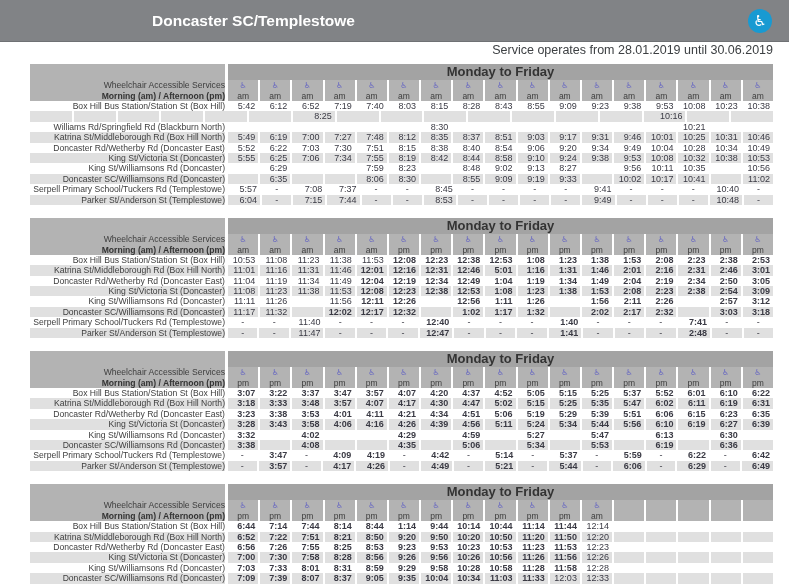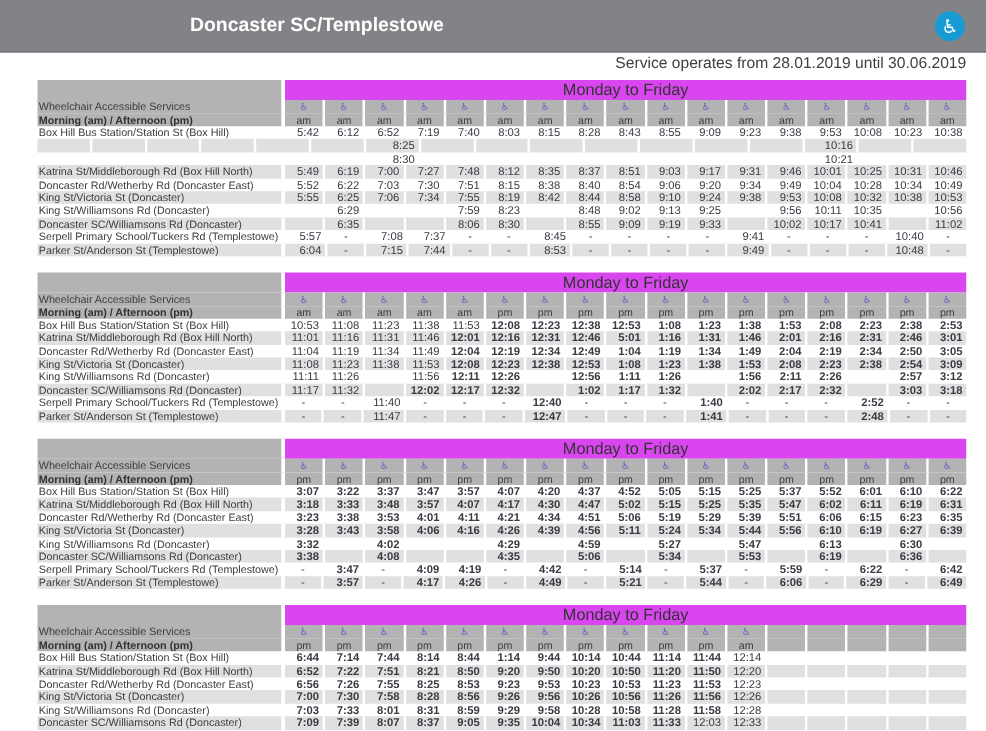--- a/index.html
+++ b/index.html
@@ -20,29 +20,29 @@
   .service-line { height:17px; line-height:16px; text-align:right; padding-right:16px;
                   font-size:12.5px; color:#3d4043; }
 
   
   #sections .section { margin:13px 16px 0 30px; }
   #sections .section:first-child { margin-top:5px; }
 
   .row { display:flex; width:100%; }
   .label-cell { flex:0 0 198px; width:198px; border-right:3px solid #fff;
                 padding-left:1px; font-size:8.6px; color:#3d3d3d;
-                white-space:nowrap; overflow:hidden; }
+                white-space:nowrap; overflow:hidden;text-align:right; }
   .cell { flex:1 1 0; border-right:2px solid #fff; text-align:right;
           padding-right:3px; font-size:9px; color:#3a3a44; overflow:hidden; }
   .row .cell:last-child { border-right:none; }
 
   .title-row  { height:16px; line-height:16px; }
   .title-row .label-cell { background:#b3b3b3; }
-  .title-cell { flex:1 1 0; background:#d946ef; text-align:center;
-                font-size:13px; font-weight:normal; color:#333; }
+  .title-cell { flex:1 1 0; background:#a3a3a3; text-align:center;
+                font-size:13px; font-weight:bold; color:#333; }
 
   .icon-row { height:11px; line-height:11px; }
   .icon-row .label-cell, .icon-row .cell { background:#b3b3b3; }
   .icon-row .cell { text-align:center; padding-right:0; }
   .wheel { color:#6565c2; font-size:8px; font-family:"DejaVu Sans",sans-serif; }
 
   .ampm-row { height:10px; line-height:10px; }
   .ampm-row .label-cell, .ampm-row .cell { background:#b3b3b3; }
   .ampm-row .label-cell { font-weight:bold; color:#333; }
   .ampm-row .cell { text-align:center; padding-right:0; font-size:8.5px; color:#3d3d3d; }
@@ -140,20 +140,21 @@
         <div class="cell"></div>
         <div class="cell"></div>
         <div class="cell"></div>
         <div class="cell"></div>
         <div class="cell"></div>
         <div class="cell">10:16</div>
         <div class="cell"></div>
         <div class="cell"></div>
       </div>
       <div class="row data-row">
+        <div class="label-cell">Williams Rd/Springfield Rd (Blackburn North)</div>
         <div class="cell"></div>
         <div class="cell"></div>
         <div class="cell"></div>
         <div class="cell"></div>
         <div class="cell"></div>
         <div class="cell"></div>
         <div class="cell">8:30</div>
         <div class="cell"></div>
         <div class="cell"></div>
         <div class="cell"></div>
@@ -230,21 +231,21 @@
         <div class="cell"></div>
         <div class="cell">6:29</div>
         <div class="cell"></div>
         <div class="cell"></div>
         <div class="cell">7:59</div>
         <div class="cell">8:23</div>
         <div class="cell"></div>
         <div class="cell">8:48</div>
         <div class="cell">9:02</div>
         <div class="cell">9:13</div>
-        <div class="cell">9:25</div>
+        <div class="cell">8:27</div>
         <div class="cell"></div>
         <div class="cell">9:56</div>
         <div class="cell">10:11</div>
         <div class="cell">10:35</div>
         <div class="cell"></div>
         <div class="cell">10:56</div>
       </div>
       <div class="row data-row odd">
         <div class="label-cell">Doncaster SC/Williamsons Rd (Doncaster)</div>
         <div class="cell"></div>
@@ -480,21 +481,21 @@
         <div class="cell dash">-</div>
         <div class="cell dash">-</div>
         <div class="cell pm">12:40</div>
         <div class="cell dash">-</div>
         <div class="cell dash">-</div>
         <div class="cell dash">-</div>
         <div class="cell pm">1:40</div>
         <div class="cell dash">-</div>
         <div class="cell dash">-</div>
         <div class="cell dash">-</div>
-        <div class="cell pm">2:52</div>
+        <div class="cell pm">7:41</div>
         <div class="cell dash">-</div>
         <div class="cell dash">-</div>
       </div>
       <div class="row data-row odd">
         <div class="label-cell">Parker St/Anderson St (Templestowe)</div>
         <div class="cell dash">-</div>
         <div class="cell dash">-</div>
         <div class="cell">11:47</div>
         <div class="cell dash">-</div>
         <div class="cell dash">-</div>

